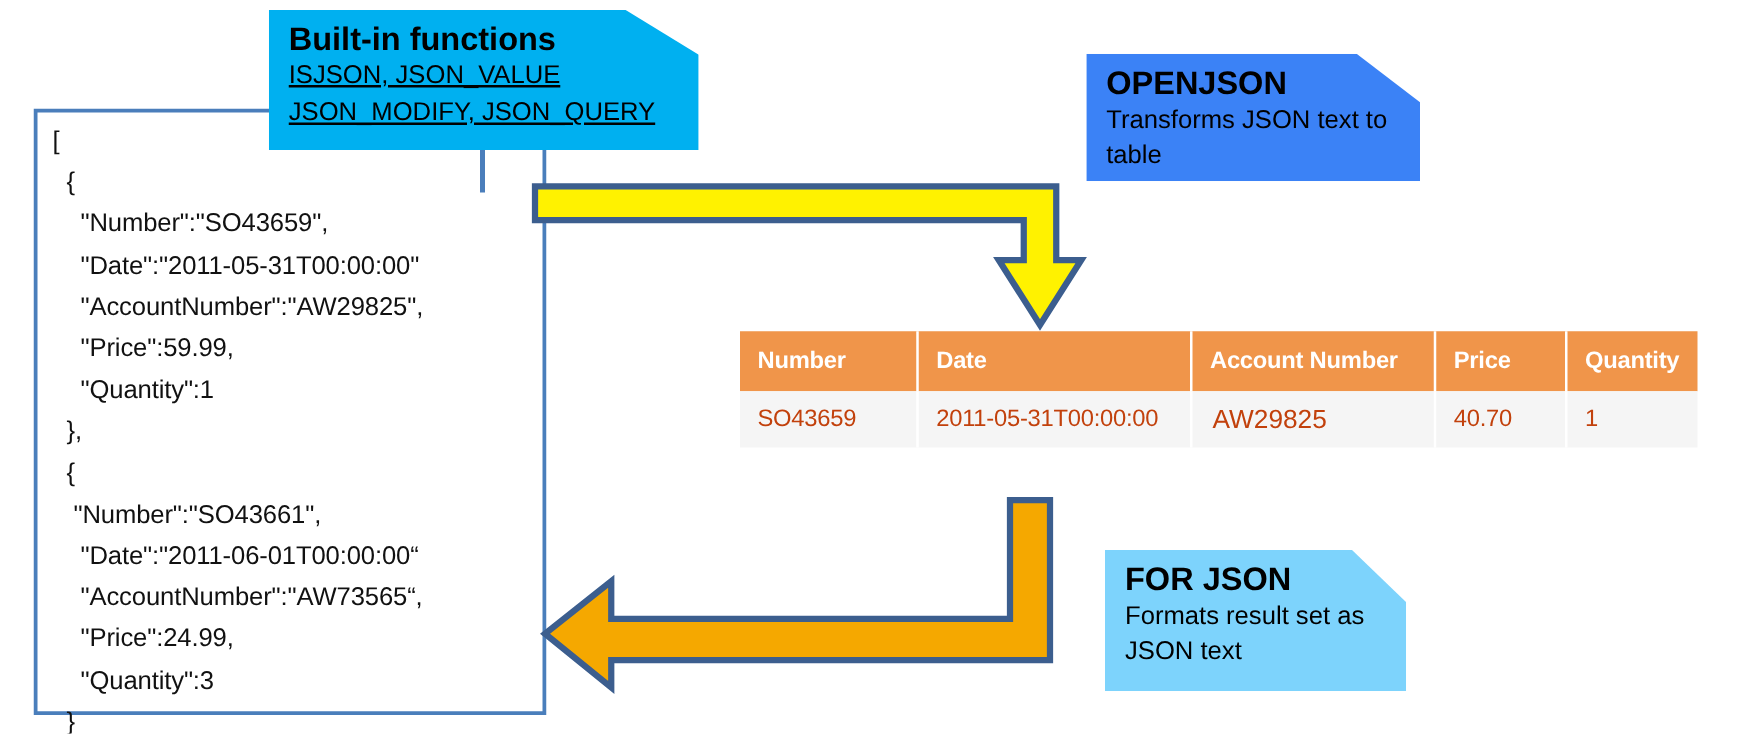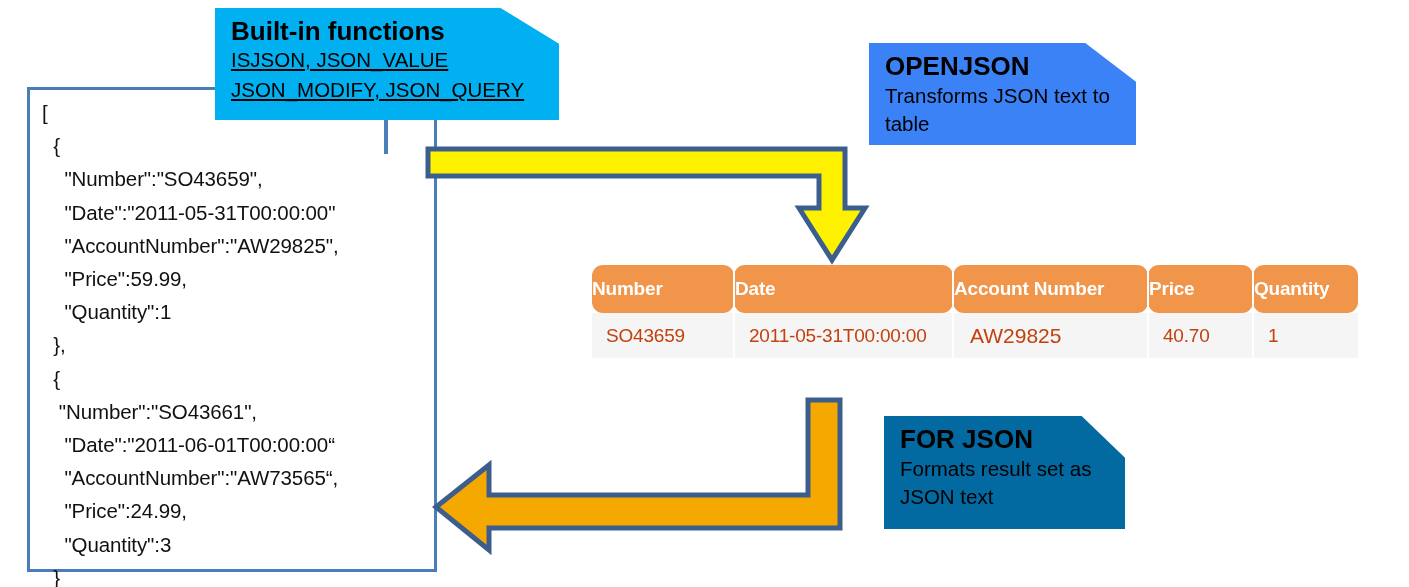--- a/index.html
+++ b/index.html
@@ -79,24 +79,24 @@
     top: 6px;
     width: 267px;
     height: 102px;
     background: #3b82f6;
     clip-path: polygon(0 0, 81% 0, 100% 38%, 100% 100%, 0 100%);
     margin-top: 37px;
   }
 
   .callout-forjson {
     left: 884px;
-    top: 416px;
+    top: 440px;
     width: 241px;
     height: 113px;
-    background: #0369a1;
+    background: #7dd3fc;
     clip-path: polygon(0 0, 82% 0, 100% 37%, 100% 100%, 0 100%);
   }
 
   
   .connector-line {
     position: absolute;
     left: 384px;
     top: 119px;
     width: 4px;
     height: 35px;
@@ -120,27 +120,26 @@
     border-collapse: collapse;
     table-layout: fixed;
     font-family: "Liberation Sans", sans-serif;
   }
   .result-table th {
     background: #F0954A;
     color: #ffffff;
     font-weight: bold;
     font-size: 19px;
     text-align: left;
-    padding: 10px 0 10px 0;
+    padding: 10px 0 10px 14px;
     height: 48px;
     box-sizing: border-box;
     border-right: 2px solid #ffffff;
     letter-spacing: -0.2px;
     vertical-align: middle;
-    border-radius: 11px;
   }
   .result-table th:last-child { border-right: none; }
   .result-table td {
     background: #F5F5F5;
     color: #c2410c;
     font-size: 19px;
     padding: 8px 0 8px 14px;
     height: 45px;
     box-sizing: border-box;
     border-bottom: 2px solid #ffffff;

